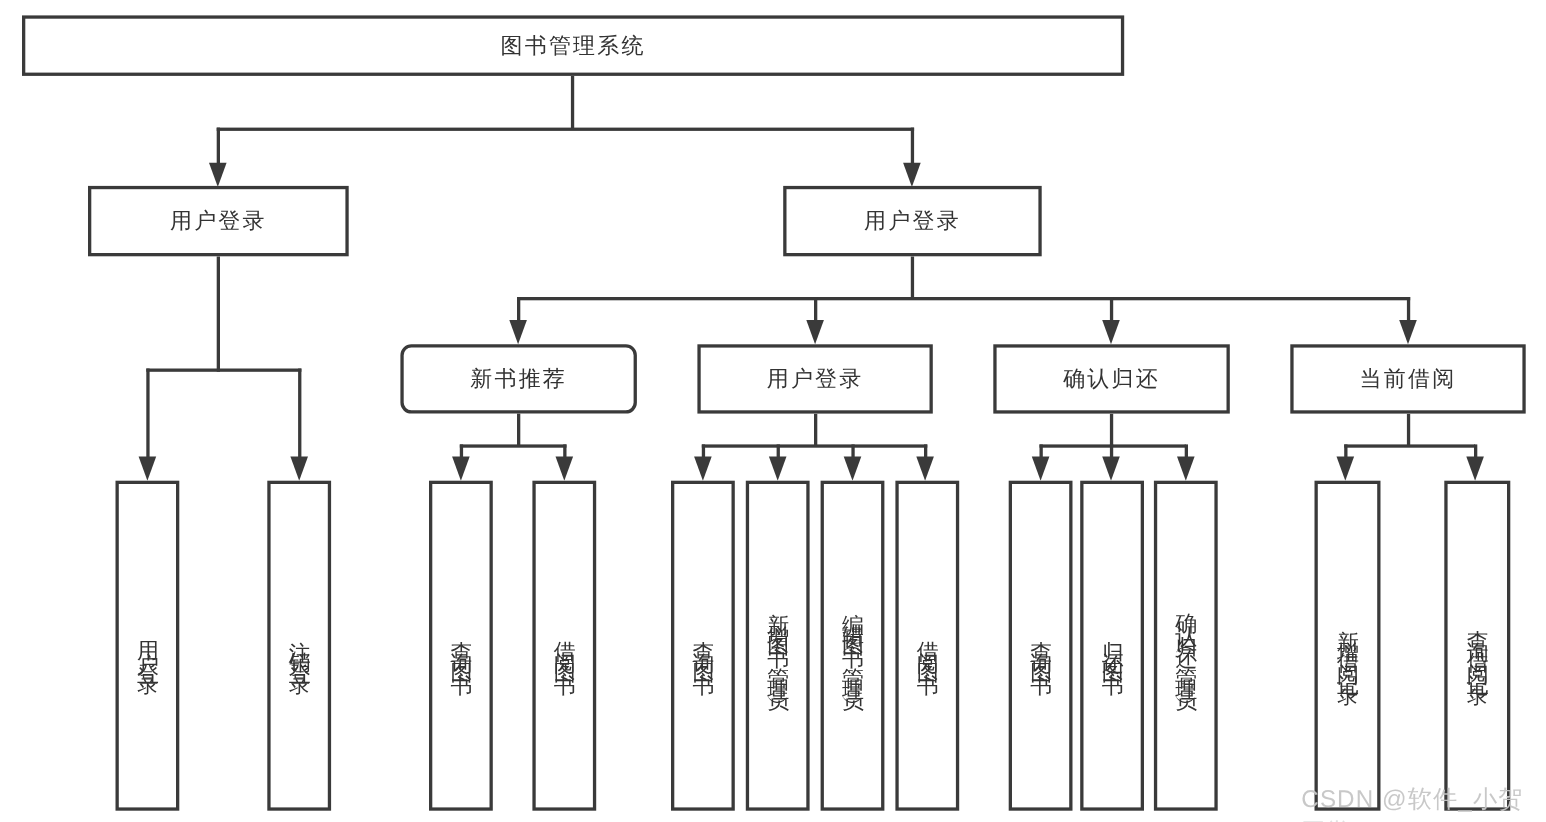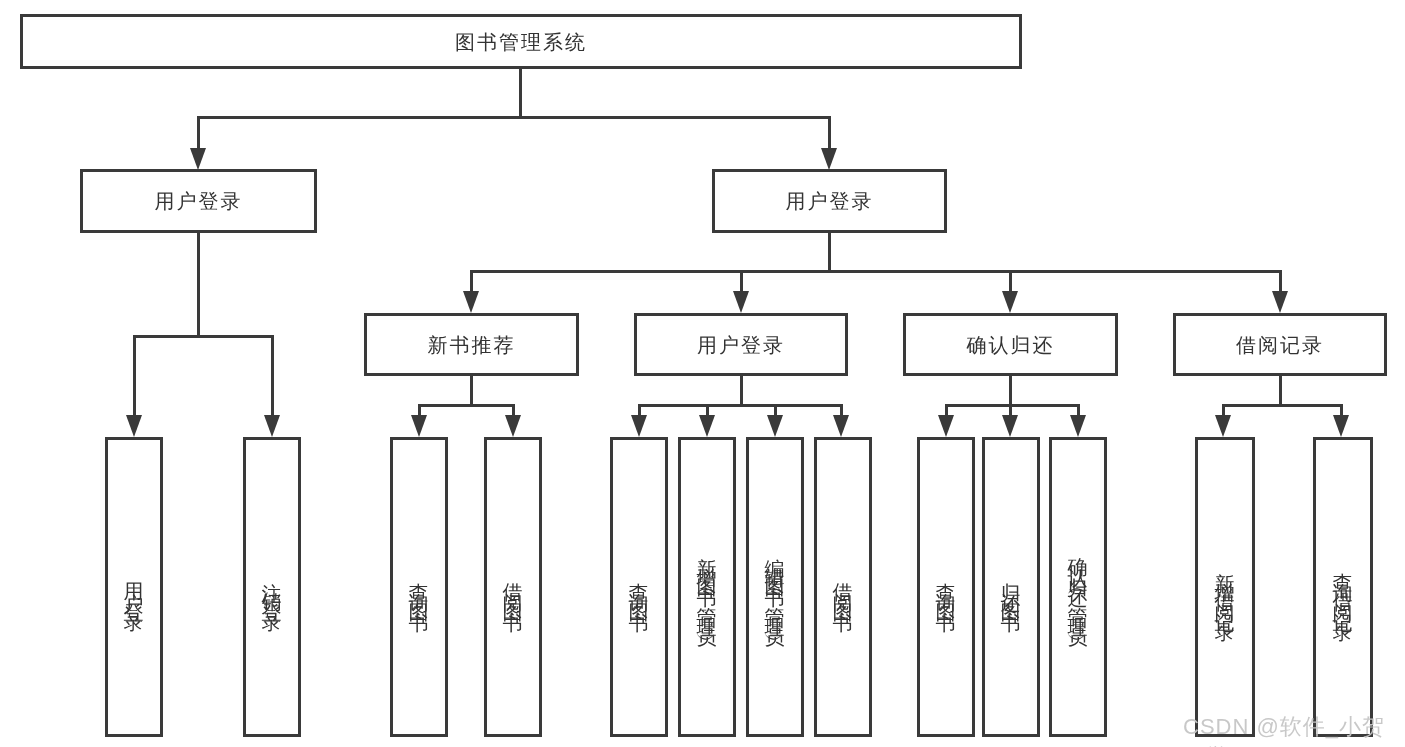--- a/index.html
+++ b/index.html
@@ -73,31 +73,31 @@
   <div class="hline" style="left:470px;top:270px;width:812px;"></div>
   <div class="vline" style="left:470px;top:270px;height:23px;"></div>
   <div class="arrow" style="left:463px;top:291px;"></div>
   <div class="vline" style="left:740px;top:270px;height:23px;"></div>
   <div class="arrow" style="left:733px;top:291px;"></div>
   <div class="vline" style="left:1009px;top:270px;height:23px;"></div>
   <div class="arrow" style="left:1002px;top:291px;"></div>
   <div class="vline" style="left:1279px;top:270px;height:23px;"></div>
   <div class="arrow" style="left:1272px;top:291px;"></div>
 
-  <div class="box" style="left:364px;top:313px;width:215px;height:63px;">
+  <div class="box" style="left:364px;top:313px;width:215px;height:63px;border-radius:10px;">
     <span>新书推荐</span>
   </div>
   <div class="box" style="left:634px;top:313px;width:214px;height:63px;">
     <span>用户登录</span>
   </div>
   <div class="box" style="left:903px;top:313px;width:215px;height:63px;">
     <span>确认归还</span>
   </div>
   <div class="box" style="left:1173px;top:313px;width:214px;height:63px;">
-    <span>借阅记录</span>
+    <span>当前借阅</span>
   </div>
 
   <div class="vline" style="left:470px;top:376px;height:30px;"></div>
   <div class="hline" style="left:418px;top:404px;width:97px;"></div>
   <div class="vline" style="left:418px;top:404px;height:14px;"></div>
   <div class="arrow" style="left:411px;top:415px;"></div>
   <div class="vline" style="left:512px;top:404px;height:14px;"></div>
   <div class="arrow" style="left:505px;top:415px;"></div>
 
   <div class="vline" style="left:740px;top:376px;height:30px;"></div>

